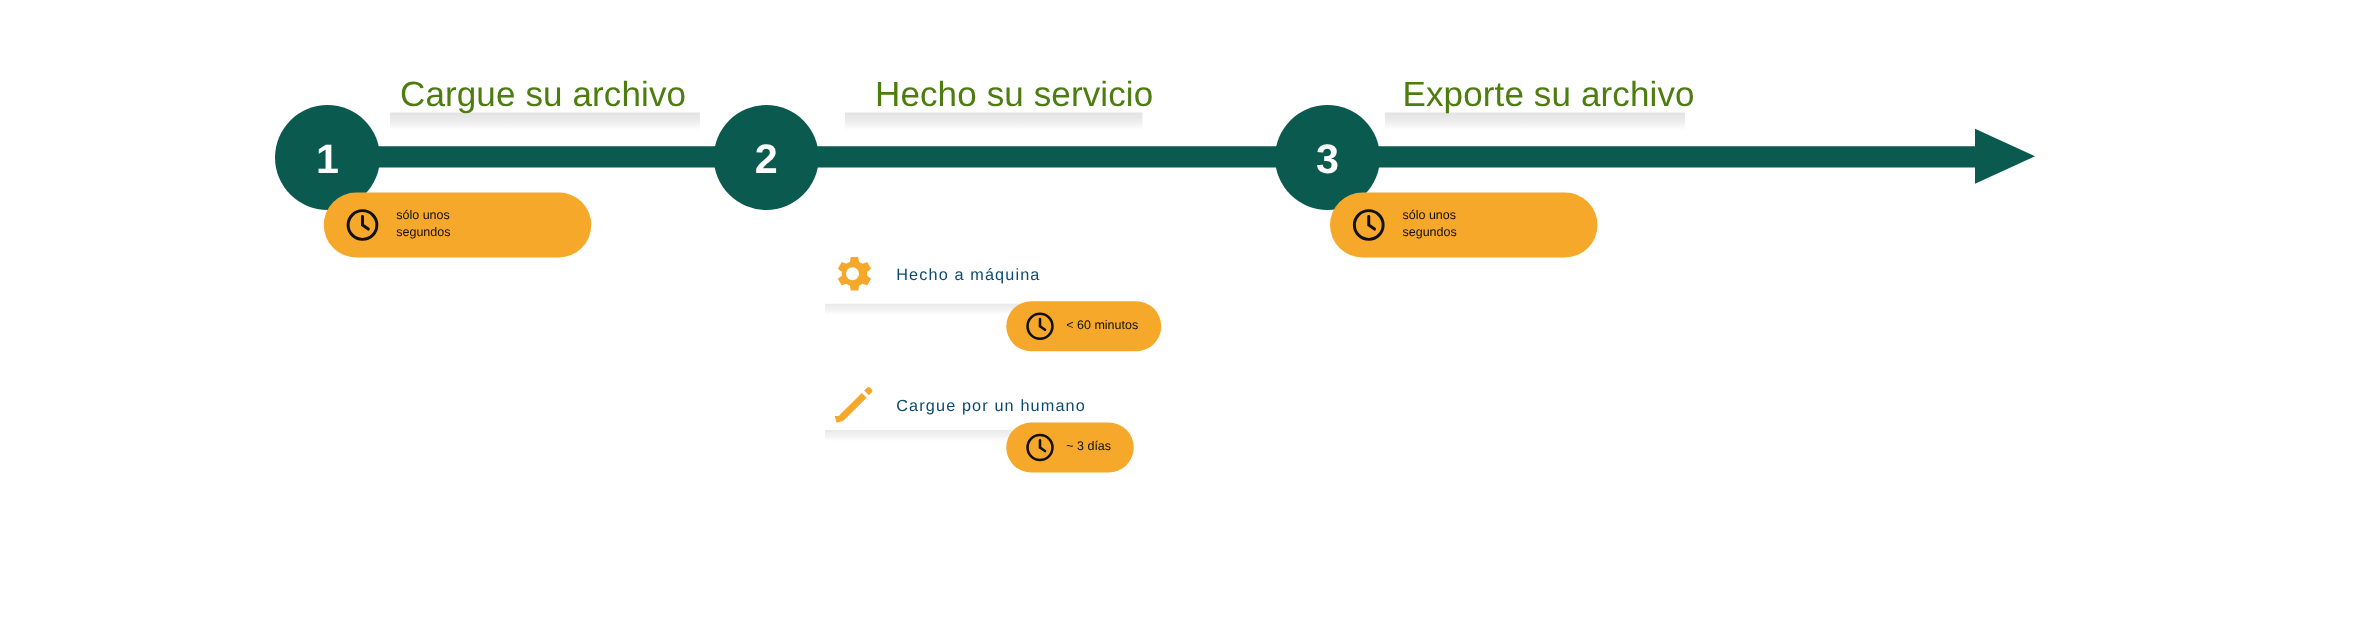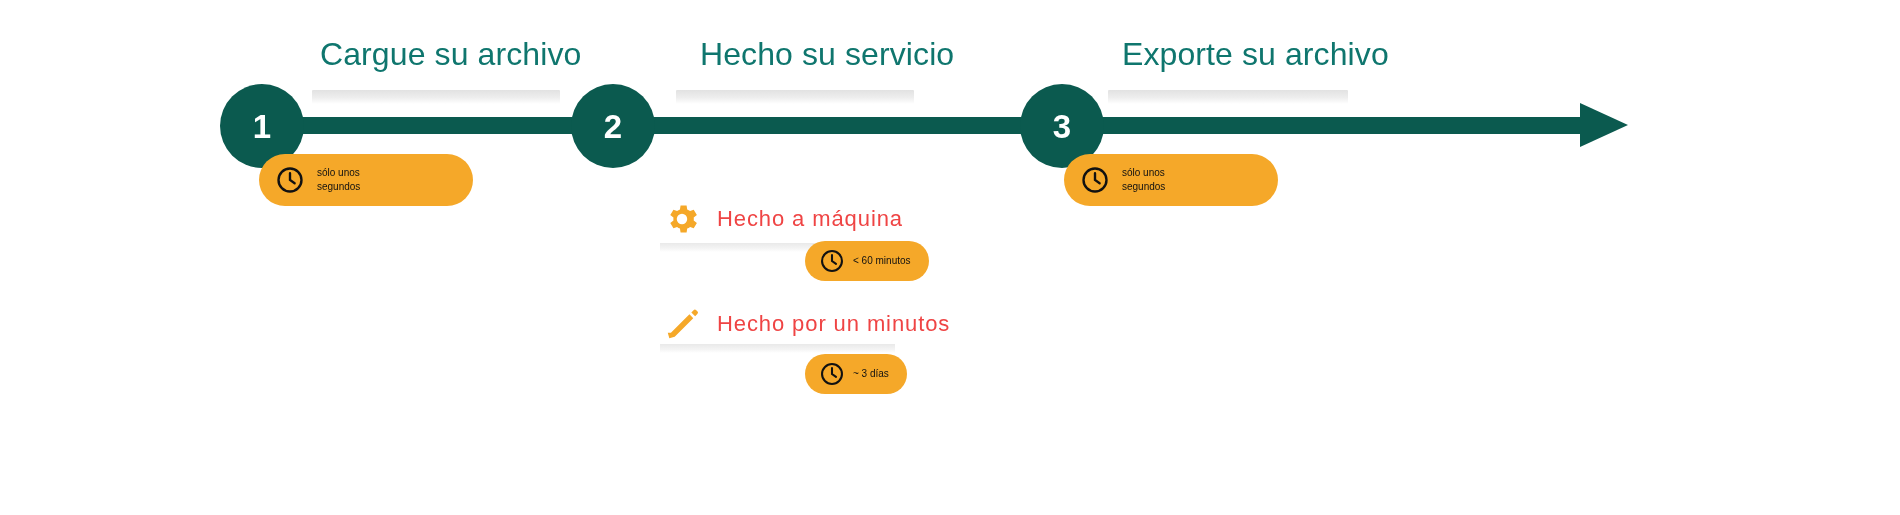--- a/index.html
+++ b/index.html
@@ -53,25 +53,25 @@
     line-height: 1;
     top: 84px;
   }
   #circle-1 { left: 220px; }
   #circle-2 { left: 571px; }
   #circle-3 { left: 1020px; }
 
   
   .step-title {
     position: absolute;
-    font-size: 32px;
-    color: #0f766e;
+    font-size: 28px;
+    color: #4d7c0f;
     white-space: nowrap;
     letter-spacing: 0.1px;
-    top: 36px;
+    top: 60px;
   }
   #title-1 { left: 320px; }
   #title-2 { left: 700px; }
   #title-3 { left: 1110px; margin-left: 12px; }
 
   
   .shadow-strip {
     position: absolute;
     height: 14px;
     top: 90px;
@@ -102,37 +102,37 @@
   }
 
   #pill-step1 { left: 259px; top: 154px; width: 214px; height: 52px; }
   #pill-step3 { left: 1064px; top: 154px; width: 214px; height: 52px; }
   #pill-machine {
     left: 805px; top: 241px; height: 40px;
     border-radius: 20px; padding: 0 18px 0 14px; gap: 8px;
   }
   #pill-human {
     left: 805px; top: 338px; height: 40px;
-    border-radius: 20px; padding: 0 18px 0 14px; gap: 8px; margin-top: 16px;
+    border-radius: 20px; padding: 0 18px 0 14px; gap: 8px;
   }
   #pill-machine .pill-text,
   #pill-human .pill-text { font-size: 10px; white-space: nowrap; }
 
   
   .service-row {
     position: absolute;
     display: flex;
     align-items: center;
     gap: 16px;
   }
   #service-machine { left: 663px; top: 200px; }
   #service-human  { left: 663px; top: 305px; }
   .service-label {
-    font-size: 22px;
-    color: #ef4444;
+    font-size: 13px;
+    color: #0c4a6e;
     letter-spacing: 0.9px;
     white-space: nowrap;
   }
   .service-icon { width: 38px; height: 38px; display: block; }
 
   
   .service-underline {
     position: absolute;
     height: 9px;
     background: linear-gradient(to bottom, #e9e9e9 0%, #f4f4f4 60%, #ffffff 100%);
@@ -195,21 +195,21 @@
       <path d="M12 6.6 V12 L15.7 14.6" fill="none" stroke="#111111" stroke-width="1.9" stroke-linecap="round"></path>
     </svg>
     <span class="pill-text">&lt; 60 minutos</span>
   </div>
 
   <div class="service-row" id="service-human">
     <svg class="service-icon" viewBox="0 0 24 24">
       <path fill="#F5A829" d="M3 17.6 4 21l3.4-1L19.1 8.3l-2.4-2.4L5 17.6Z"></path>
       <path fill="#F5A829" d="M17.9 4.7 20.3 7.1 21.7 5.7a1.2 1.2 0 0 0 0-1.7l-0.7-0.7a1.2 1.2 0 0 0-1.7 0Z"></path>
     </svg>
-    <span class="service-label">Hecho por un minutos</span>
+    <span class="service-label">Cargue por un humano</span>
   </div>
 
   <div class="pill" id="pill-human">
     <svg class="clock" width="26" height="26" viewBox="0 0 24 24">
       <circle cx="12" cy="12" r="9.2" fill="none" stroke="#111111" stroke-width="1.9"></circle>
       <path d="M12 6.6 V12 L15.7 14.6" fill="none" stroke="#111111" stroke-width="1.9" stroke-linecap="round"></path>
     </svg>
     <span class="pill-text">~ 3 días</span>
   </div>
 

